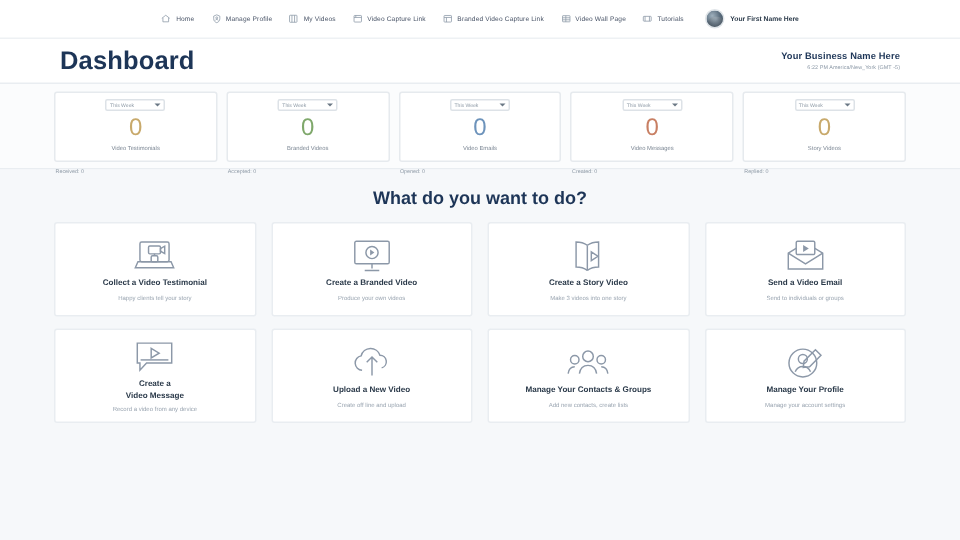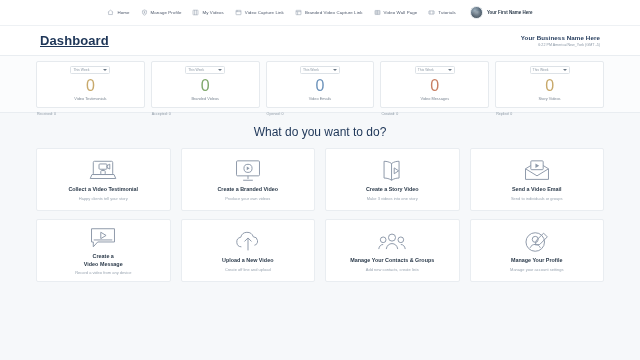--- a/index.html
+++ b/index.html
@@ -40,21 +40,21 @@
   }
   .nav-user-name { font-size: 4.5px; font-weight: bold; color: #2b3a4a; white-space: nowrap; }
 
   
   .titlebar {
     flex: 0 0 30px; background: #ffffff;
     display: flex; align-items: center; justify-content: space-between;
     padding: 0 40px 0 40px;
     border-bottom: 1px solid #e9edf1;
   }
-  .page-title { font-size: 13px; font-weight: bold; color: #1d3557; letter-spacing: .1px; text-decoration: underline; }
+  .page-title { font-size: 17px; font-weight: bold; color: #1d3557; letter-spacing: .1px; }
   .biz { text-align: right; }
   .biz-name { font-size: 6.2px; font-weight: bold; color: #1d3557; letter-spacing: .1px; }
   .biz-time { font-size: 3.6px; color: #8a97a5; margin-top: 1.5px; letter-spacing: .05px; }
 
   
   .stats-strip {
     flex: 0 0 57px;
     background: #fbfcfd;
     border-bottom: 1px solid #e9edf1;
     display: flex; align-items: stretch; padding: 0 36px;
@@ -80,21 +80,21 @@
   .stat-label { font-size: 3.9px; color: #7c8794; margin-top: 2.5px; text-align: center; }
   .stat-foot {
     position: absolute; left: 0; bottom: -9.5px; font-size: 3.6px; color: #8e9aa6;
   }
 
   
   .main {
     flex: 1; background: #f6f8fa; padding: 10px 36px 0 36px;
     display: flex; flex-direction: column; align-items: center;
   }
-  .main-heading { font-size: 12px; font-weight: normal; color: #1d3557; margin: 2px 0 9px 0; }
+  .main-heading { font-size: 12px; font-weight: bold; color: #1d3557; margin: 2px 0 9px 0; }
   .grid { width: 100%; display: grid; grid-template-columns: repeat(4, 1fr); gap: 8px 10px; }
   .act-card {
     background: #ffffff; border: 1px solid #e9edf1; border-radius: 2px;
     height: 63px; display: flex; flex-direction: column; align-items: center;
     justify-content: center; padding: 4px 5px; cursor: pointer; text-align: center;
   }
   .act-ico { height: 26px; display: flex; align-items: center; justify-content: center; color: #8c98a8; }
   .act-ico svg { display: block; }
   .act-title { font-size: 5.4px; font-weight: bold; color: #2b3a4a; line-height: 1.35; margin-top: 2px; }
   .act-sub { font-size: 4px; color: #9aa5b1; margin-top: 2.5px; line-height: 1.3; }

